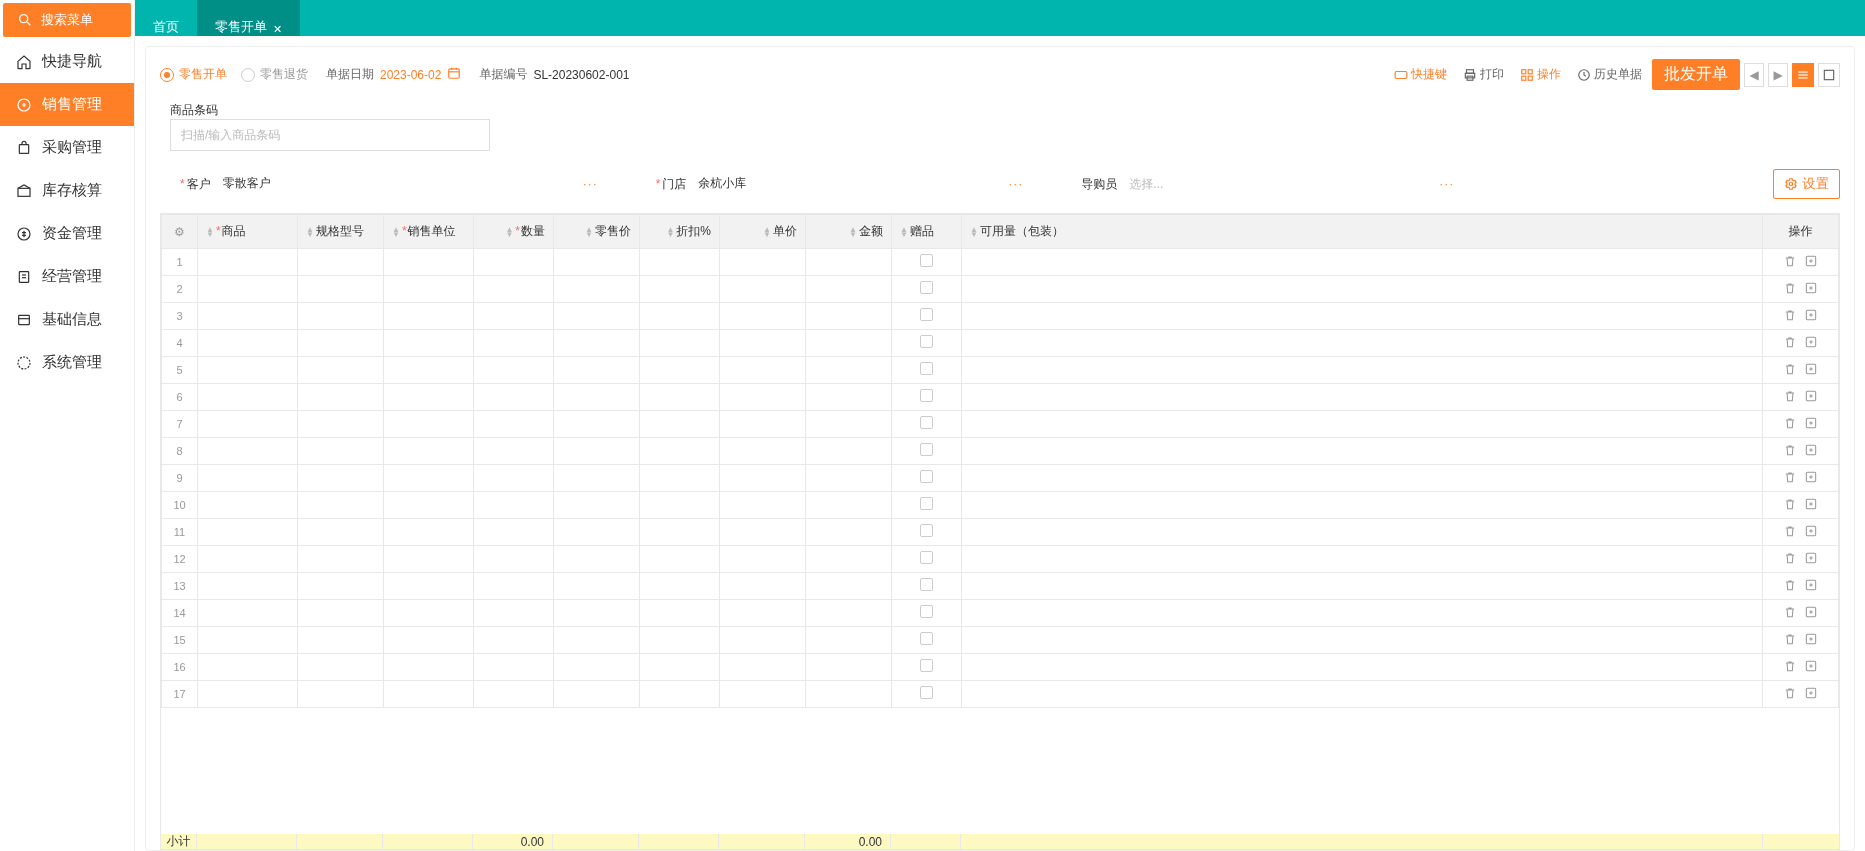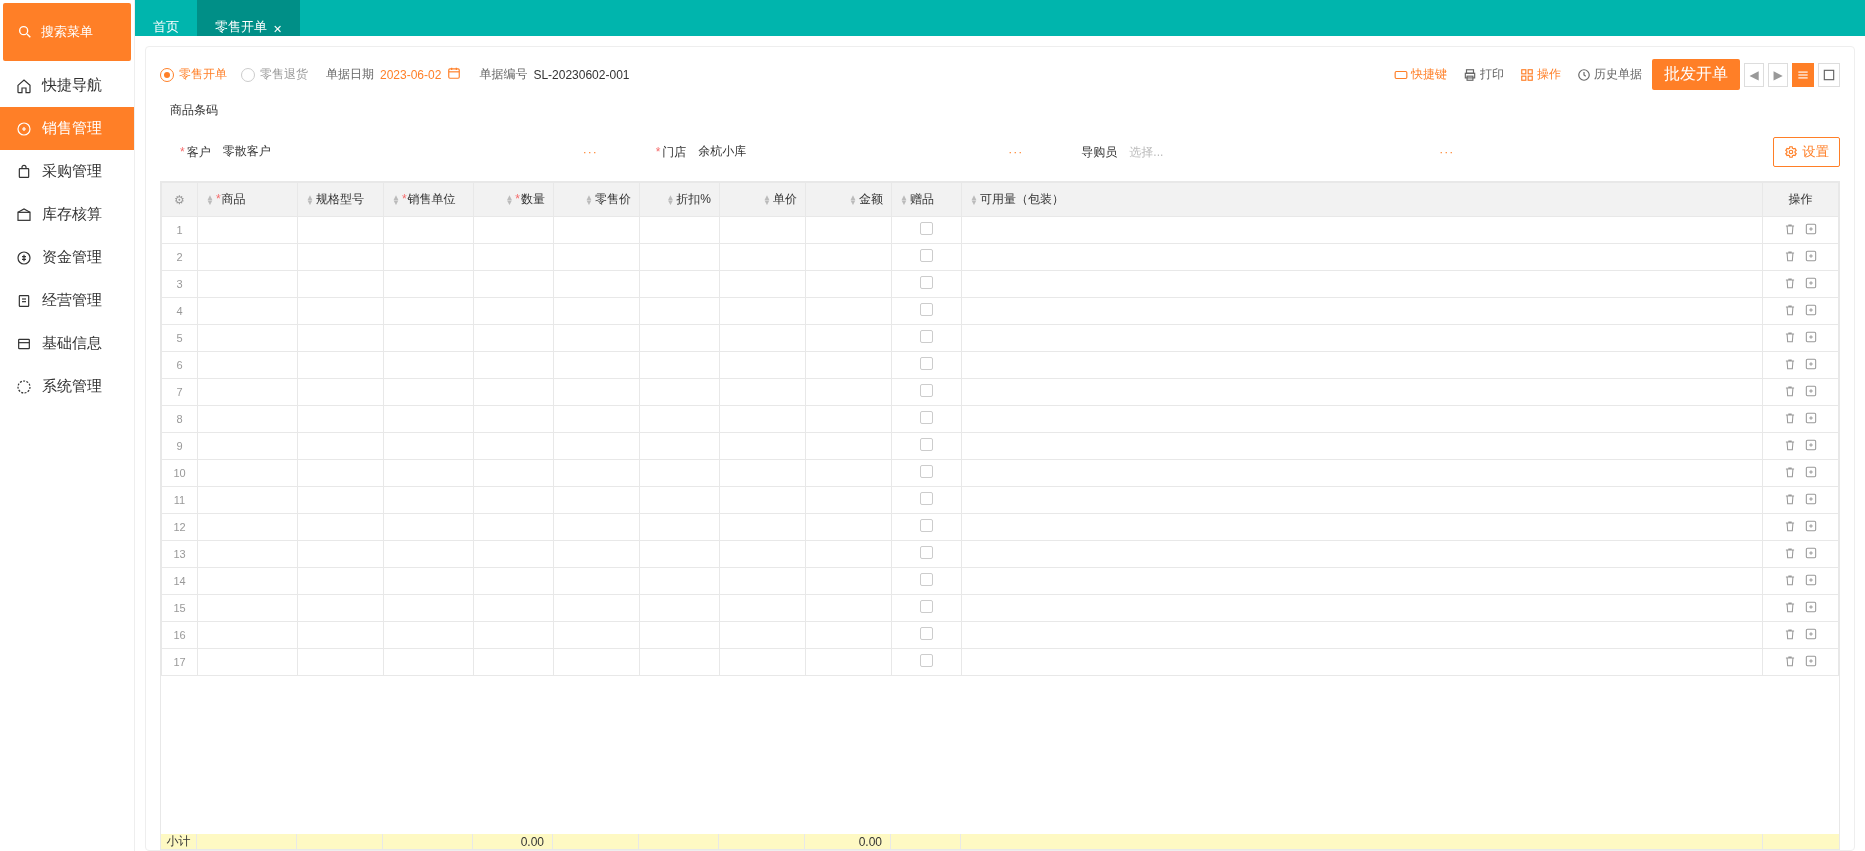--- a/index.html
+++ b/index.html
@@ -2,21 +2,21 @@
 <html><head>
 <meta charset="utf-8">
 <style>
   * { box-sizing: border-box; margin: 0; padding: 0; }
   body { font-family: "Microsoft YaHei", Arial, sans-serif; font-size: 12px; color: #333; background: #fff; overflow: hidden; }
   
   .app { display: flex; height: 100vh; }
   
   
   .sidebar { width: 135px; background: #fff; border-right: 1px solid #eee; flex-shrink: 0; }
-  .search-menu { background: #ff7f27; color: #fff; padding: 20px 14px; display: flex; align-items: center; gap: 8px; font-size: 13px; cursor: pointer; margin: 3px; border-radius: 2px; }
+  .search-menu { background: #ff7f27; color: #fff; padding: 8px 14px; display: flex; align-items: center; gap: 8px; font-size: 13px; cursor: pointer; margin: 3px; border-radius: 2px; }
   .nav-item { padding: 12px 16px; display: flex; align-items: center; gap: 10px; cursor: pointer; color: #333; font-size: 15px; }
   .nav-item.active { background: #ff7f27; color: #fff; }
   .nav-icon { width: 16px; height: 16px; display: inline-flex; align-items: center; justify-content: center; }
   
   
   .main { flex: 1; display: flex; flex-direction: column; min-width: 0; }
   
   
   .tabs-bar { background: #00b5ad; display: flex; align-items: stretch; height: 36px; }
   .tab { padding: 0 18px; color: #fff; display: flex; align-items: flex-end; gap: 6px; cursor: pointer; font-size: 13px; }
@@ -263,20 +263,21 @@
             <span class="icon-btn">
               <svg viewBox="0 0 24 24" fill="none" stroke="currentColor" stroke-width="2">
                   <rect x="4" y="4" width="16" height="16"></rect>
                 </svg>
             </span>
           </div>
         </div>
 
         <div class="barcode-row">
           <span>商品条码</span>
+          <input class="barcode-input" type="text" placeholder="扫描/输入商品条码" style="">
         </div>
 
         <div class="form-row">
           <div class="form-group">
             <span class="form-label required">客户</span>
             <input class="form-field w350" type="text" value="零散客户" style="">
             <span class="dots">···</span>
           </div>
           <div class="form-group" style="margin-left:40px;">
             <span class="form-label required">门店</span>

